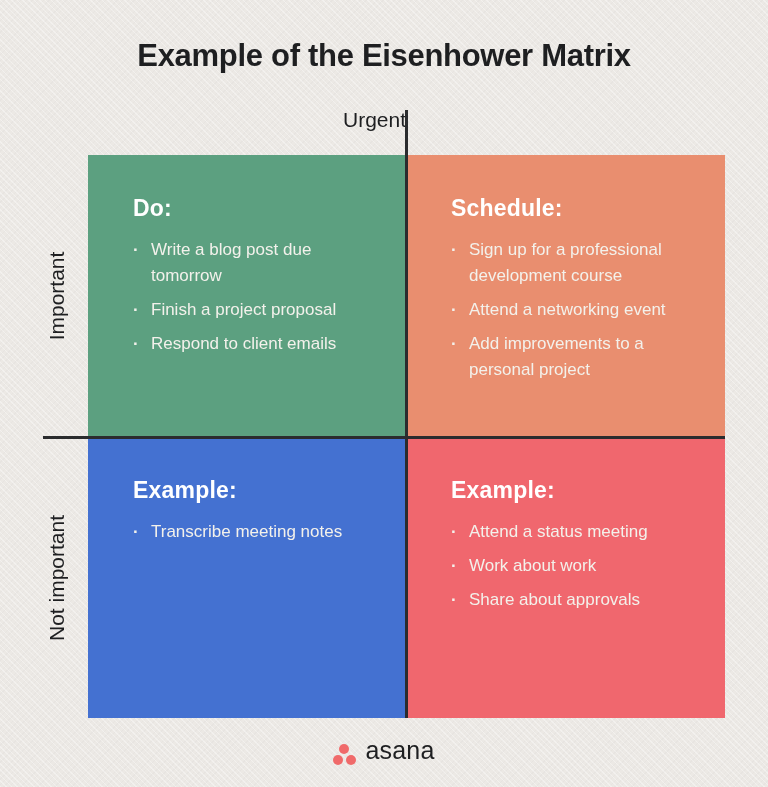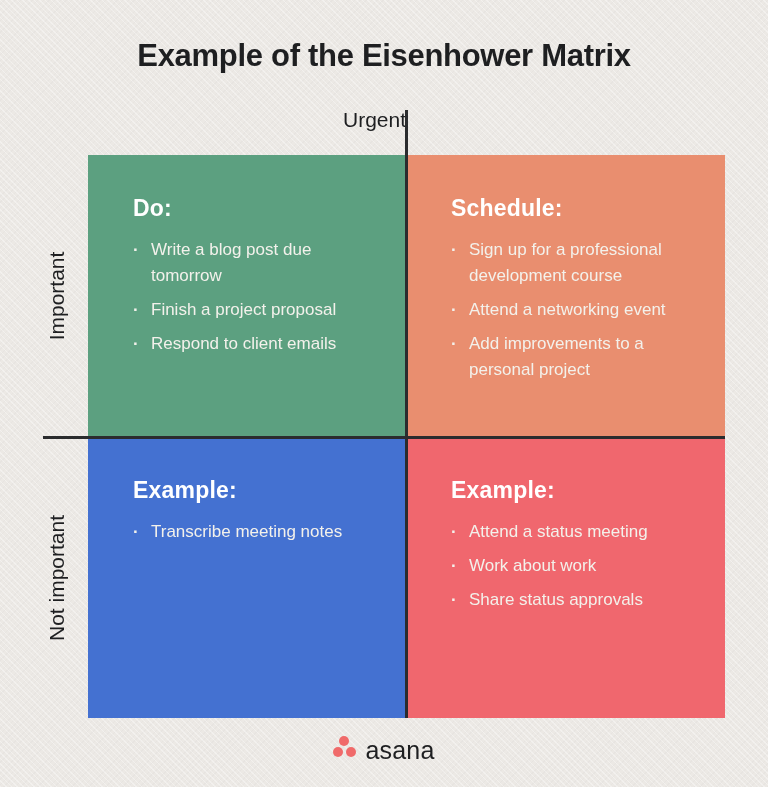--- a/index.html
+++ b/index.html
@@ -97,21 +97,21 @@
   }
   .h-divider {
     position: absolute;
     left: 43px; top: 436px;
     width: 682px; height: 3px;
   }
   .footer {
     position: absolute;
     left: 0; top: 736px; width: 768px;
     display: flex;
-    align-items: flex-start;
+    align-items: flex-end;
     justify-content: center;
     gap: 9px;
   }
   .logo-dots {
     position: relative;
     width: 23px; height: 21px;
   }
   .logo-dots i {
     position: absolute;
     width: 10px; height: 10px;
@@ -165,21 +165,21 @@
       <h2>Example:</h2>
       <ul>
           <li>Transcribe meeting notes</li>
         </ul>
     </section>
     <section class="quadrant" style="background: rgb(240, 103, 110);">
       <h2>Example:</h2>
       <ul>
           <li>Attend a status meeting</li>
           <li>Work about work</li>
-          <li>Share status approvals</li>
+          <li>Share about approvals</li>
         </ul>
     </section>
   </div>
 
   <div class="v-divider" style="background: rgb(43, 44, 46);"></div>
   <div class="h-divider" style="background: rgb(43, 44, 46);"></div>
 
   <div class="footer">
     <span class="logo-dots" style="color: rgb(240, 106, 106);">
       <i class="d-top"></i>

